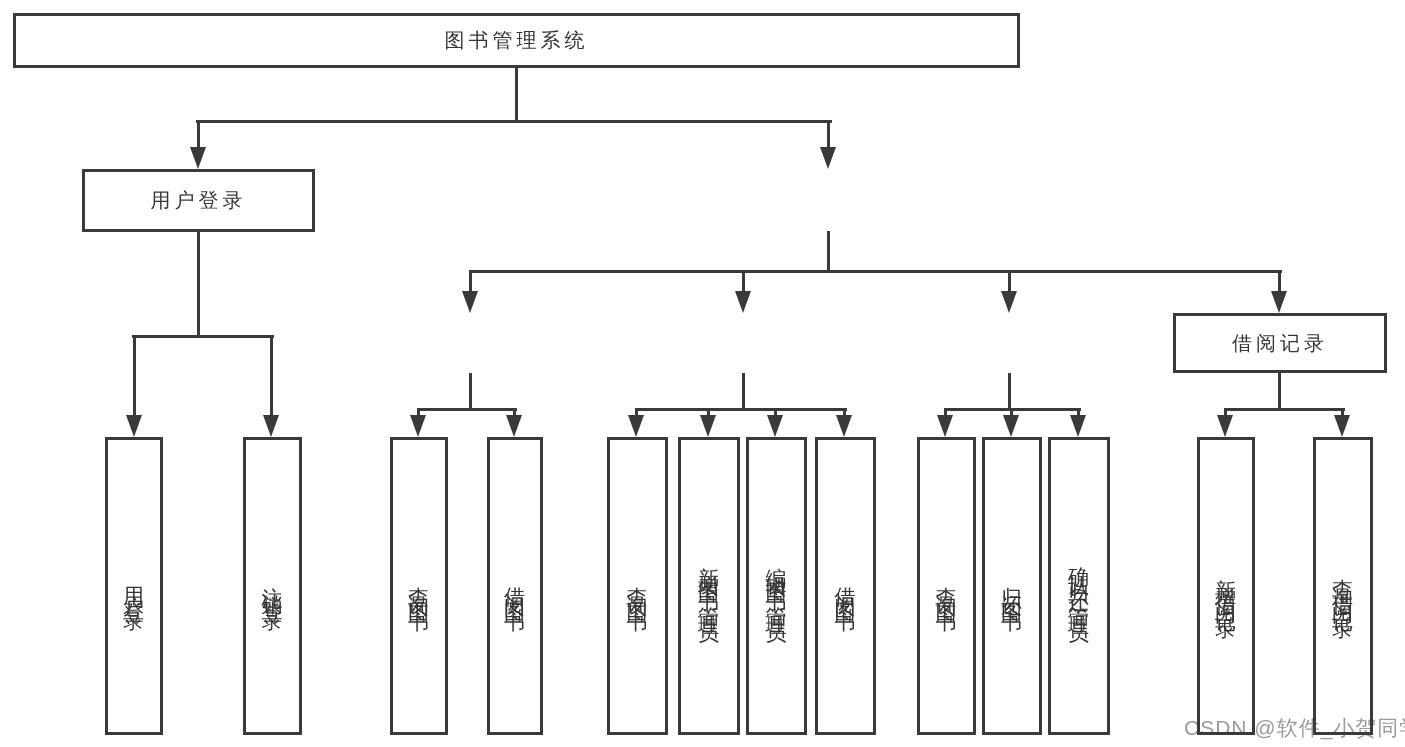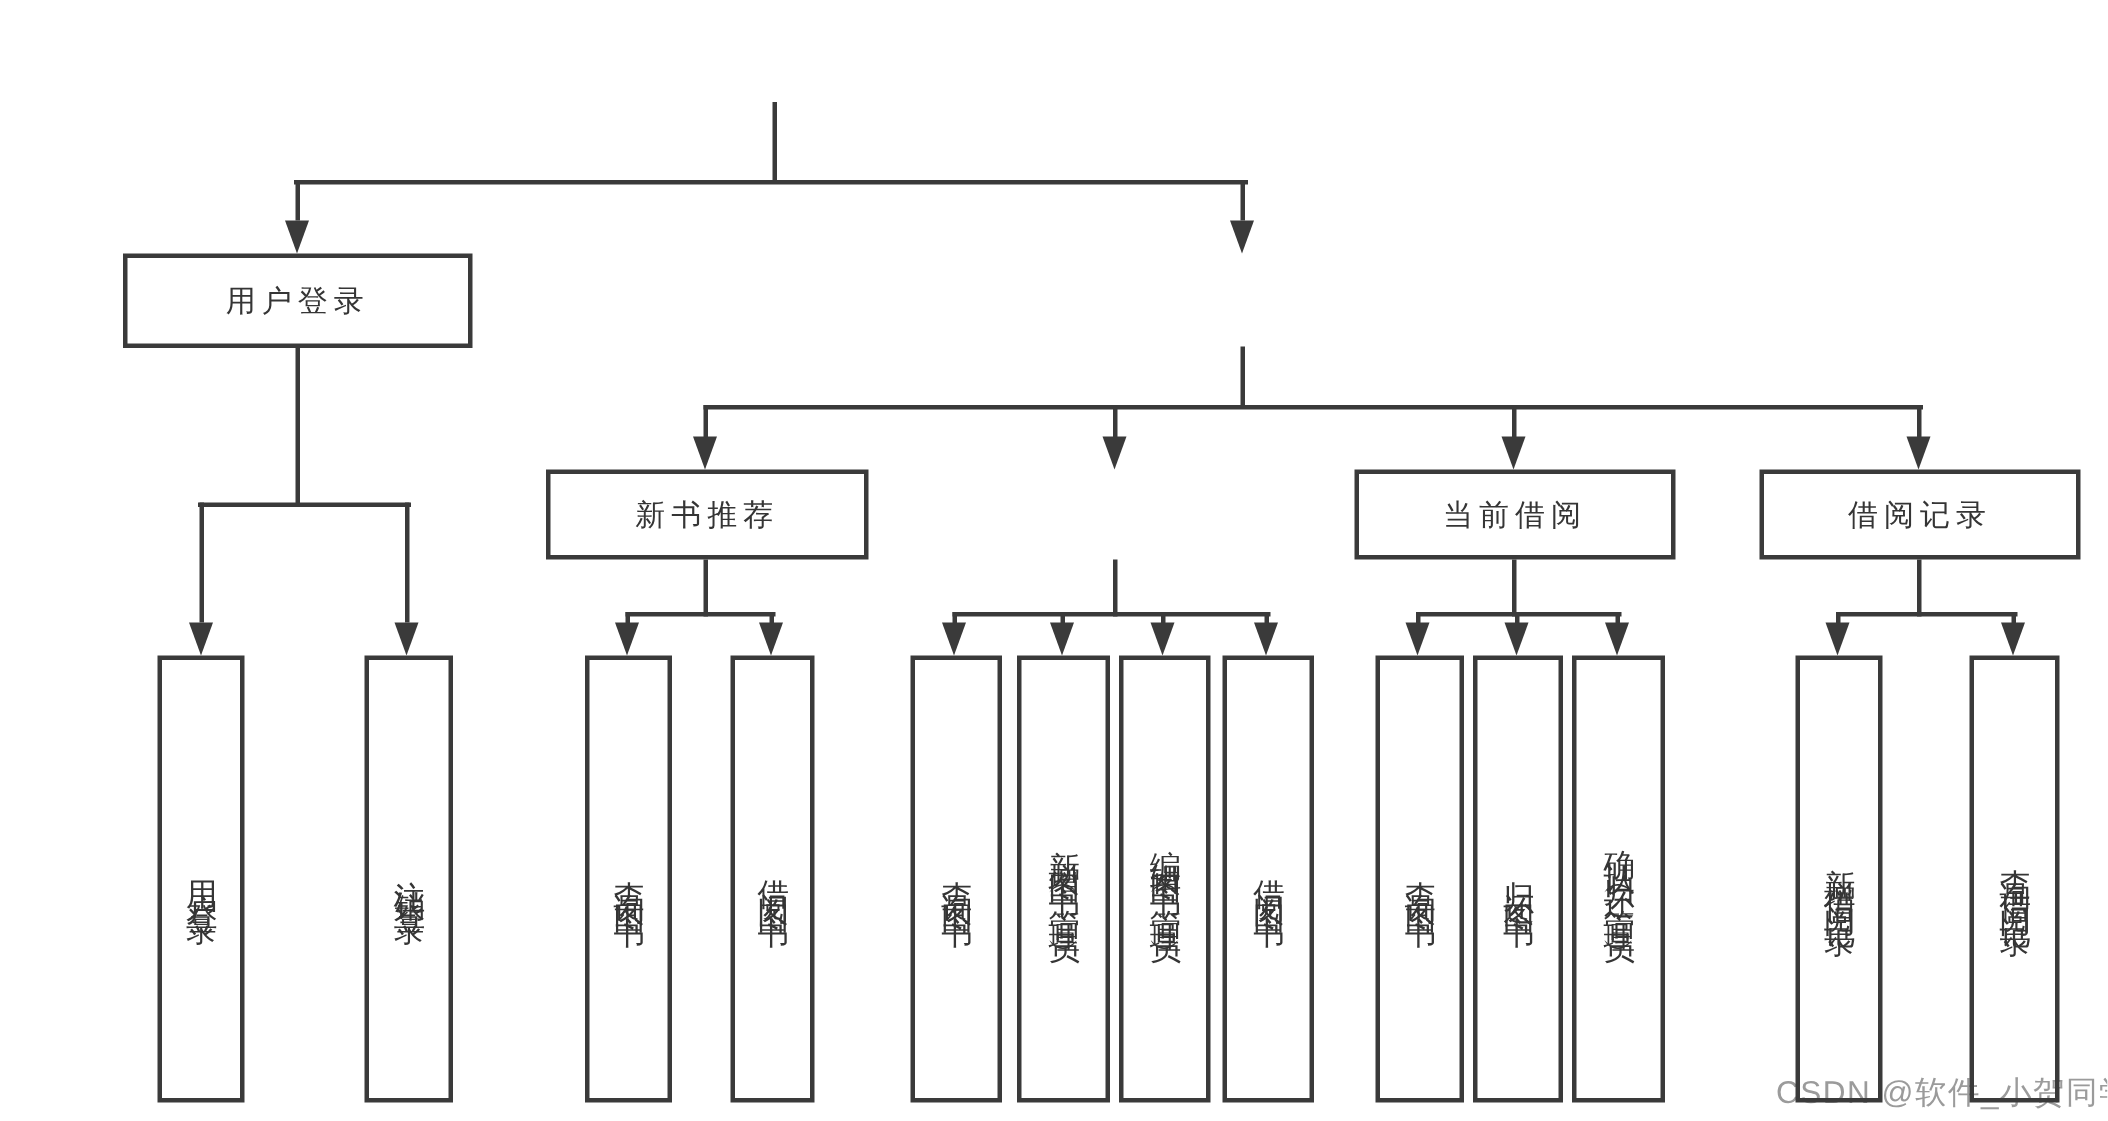--- a/index.html
+++ b/index.html
@@ -144,25 +144,24 @@
   <div class="arrow" id="ar-d2"></div>
   <div class="arrow" id="ar-d3"></div>
 
   <div class="vline" id="v-records"></div>
   <div class="hline" id="h-7"></div>
   <div class="vline" id="v-e1"></div>
   <div class="vline" id="v-e2"></div>
   <div class="arrow" id="ar-e1"></div>
   <div class="arrow" id="ar-e2"></div>
 
+  <div class="box" id="root">图书管理系统</div>
 
   <div class="box" id="n-login">用户登录</div>
 
-  <div class="box" id="n-newrec">新书推荐</div>
-  <div class="box" id="n-current">当前借阅</div>
   <div class="box" id="n-records">借阅记录</div>
 
   <div class="box leaf" id="lf-a1">用户登录</div>
   <div class="box leaf" id="lf-a2">注销登录</div>
 
   <div class="box leaf" id="lf-b1">查询图书</div>
   <div class="box leaf" id="lf-b2">借阅图书</div>
 
   <div class="box leaf" id="lf-c1">查询图书</div>
   <div class="box leaf" id="lf-c2">新增图书（管理员）</div>

